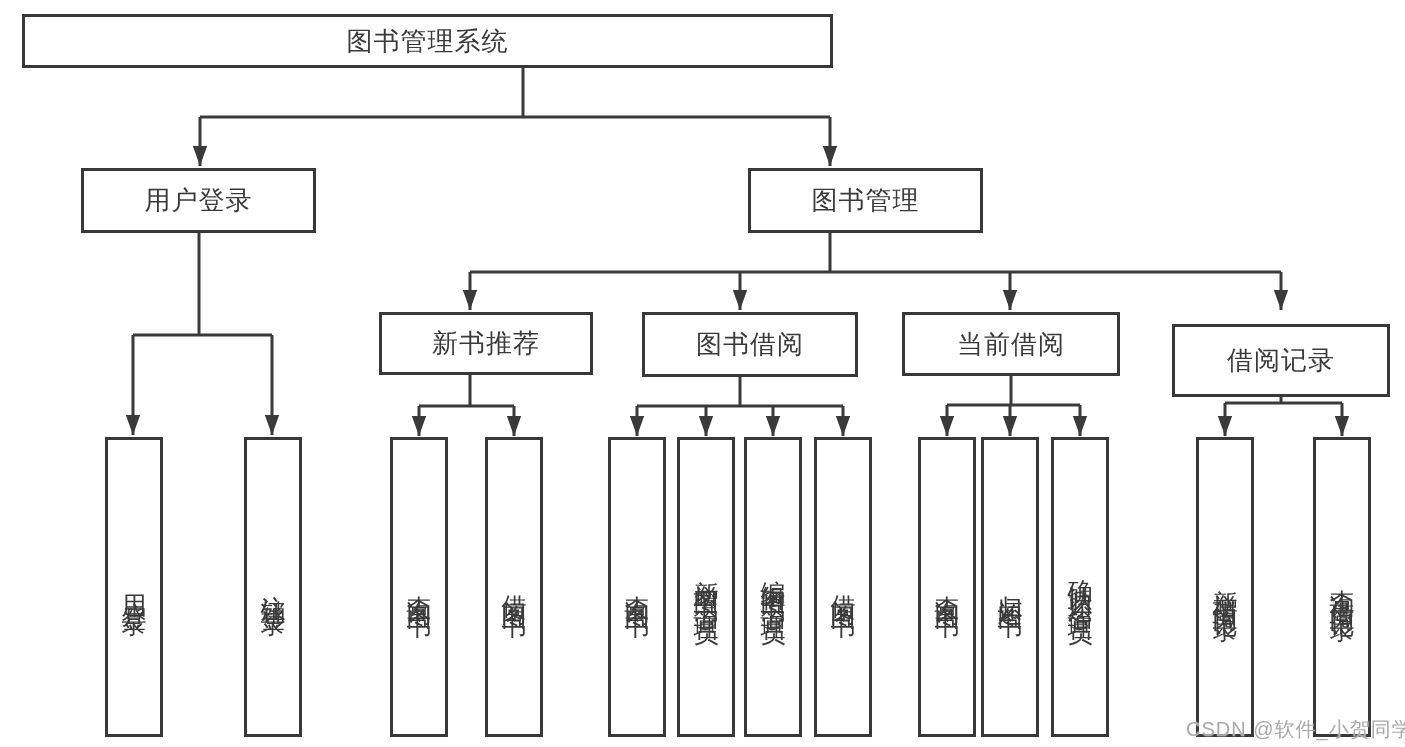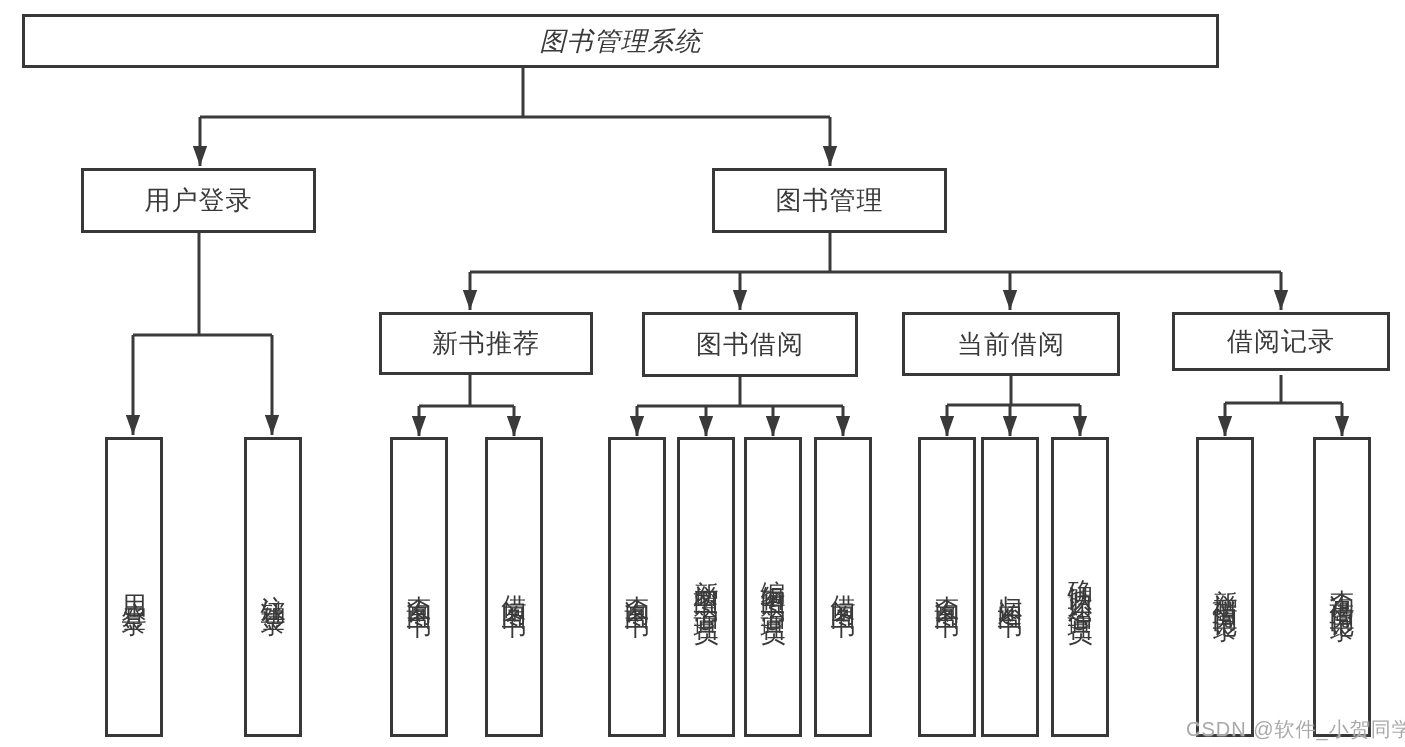--- a/index.html
+++ b/index.html
@@ -38,29 +38,29 @@
   }
   .leaf .vtext {
     writing-mode: vertical-rl;
     text-orientation: mixed;
     font-size: 25px;
     line-height: 1;
     letter-spacing: 6px;
     white-space: nowrap;
   }
   
-  #n-root { left: 22px;  top: 14px;  width: 1197px; height: 54px; font-style: italic; }
+  #n-root { left: 22px;  top: 14px;  width: 811px; height: 54px; }
   
   #n-b0   { left: 81px;  top: 168px; width: 235px;  height: 65px; }
-  #n-b1   { left: 712px; top: 168px; width: 235px;  height: 65px; }
+  #n-b1   { left: 748px; top: 168px; width: 235px;  height: 65px; }
   
   #n-s0   { left: 363px;  top: 312px; width: 214px; height: 63px; margin-left: 16px; }
   #n-s1   { left: 632px;  top: 312px; width: 216px; height: 65px; margin-left: 10px; }
   #n-s2   { left: 902px;  top: 312px; width: 218px; height: 64px; }
-  #n-s3   { left: 1172px; top: 312px; width: 218px; height: 59px; }
+  #n-s3   { left: 1172px; top: 324px; width: 218px; height: 73px; }
   
   #n-l0  { left: 105px; }
   #n-l1  { left: 244px; }
   #n-l2  { left: 390px; }
   #n-l3  { left: 485px; }
   #n-l4  { left: 608px; }
   #n-l5  { left: 677px; }
   #n-l6  { left: 744px; }
   #n-l7  { left: 814px; }
   #n-l8  { left: 918px; }

